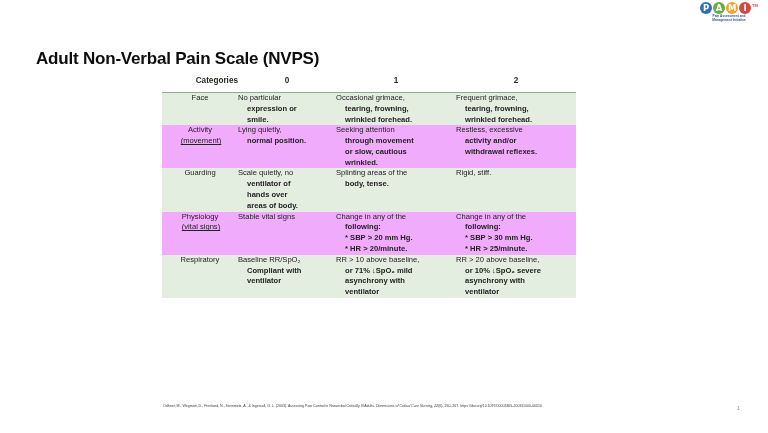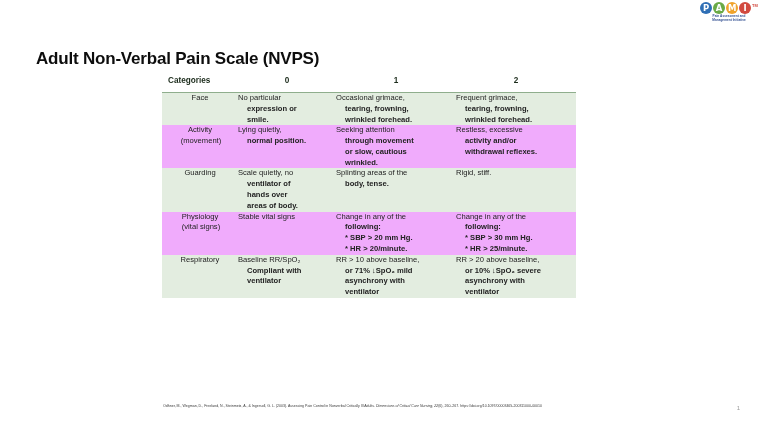--- a/index.html
+++ b/index.html
@@ -90,21 +90,21 @@
     vertical-align: top;
     padding: 0;
     border: none;
   }
 
   .hdr-row th {
     font-size: 8.2px;
     font-weight: bold;
     color: #1b2b1b;
     padding: 4px 0 7px 0;
-    text-align: left;
+    text-align: right;
     background: #ffffff;
     border-bottom: 1.4px solid #8fae8d;
   }
   .hdr-row th.num {
     text-align: center;
     padding-left: 0;
   }
   .hdr-row th.cat { padding-left: 6px; }
 
   .col-cat  { width: 76px; }
@@ -120,20 +120,21 @@
     line-height: 1.42;
   }
   .cell-cat {
     padding-left: 6px;
     white-space: nowrap;
     text-align: center;
   }
   .cat-sub {
     display: block;
     padding-left: 2px;
+    text-decoration: underline;
   }
   .hang {
     display: block;
     padding-left: 9px;
     font-weight: bold;
   }
 
   
   .citation {
     position: absolute;

